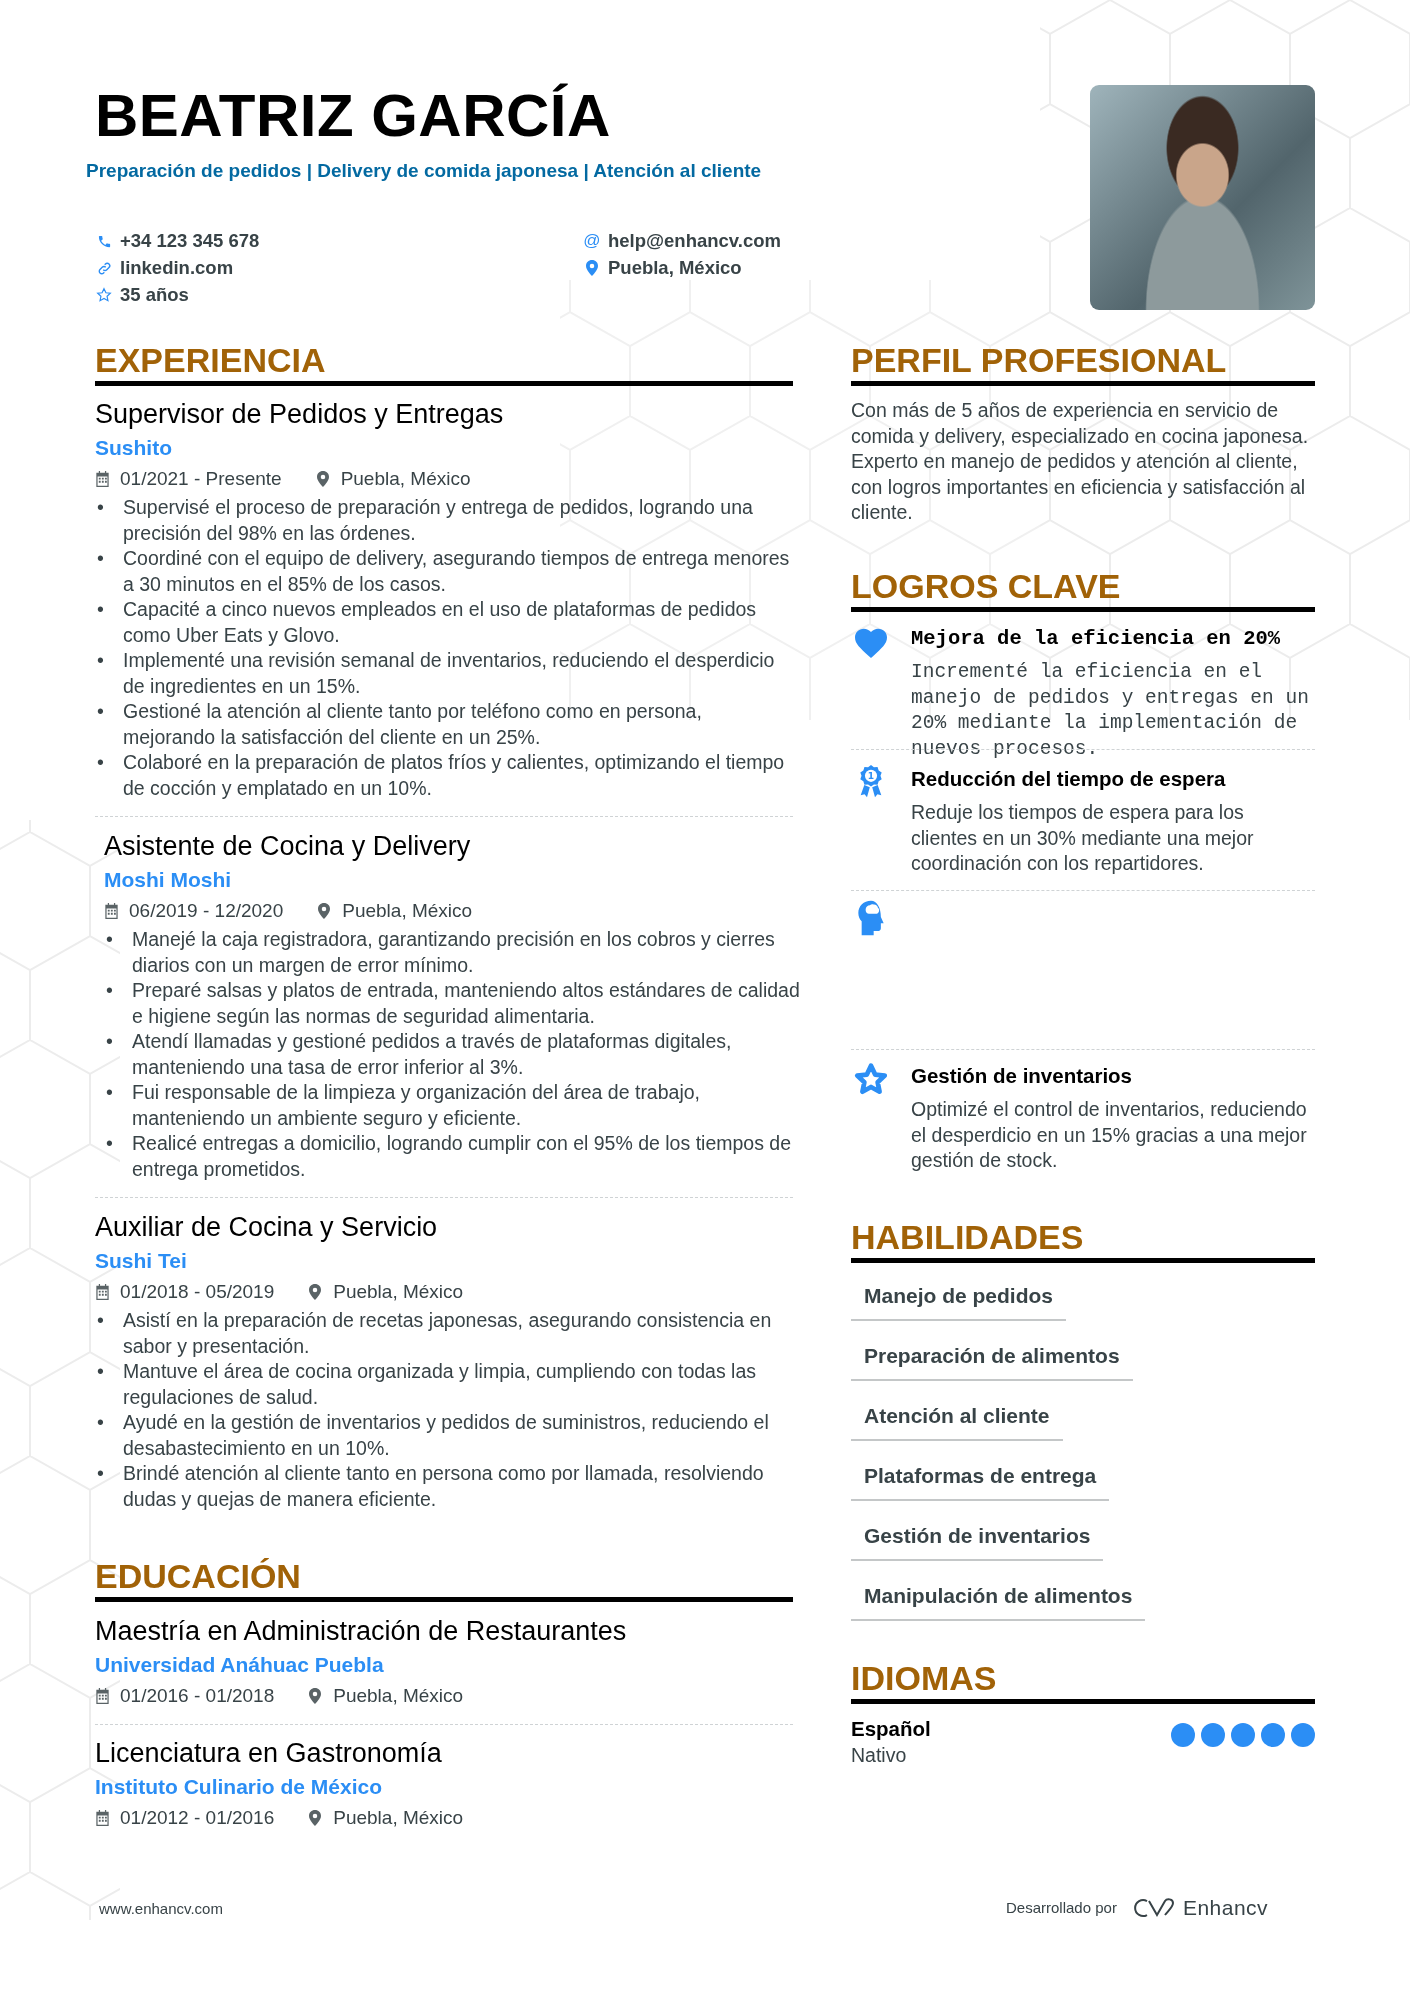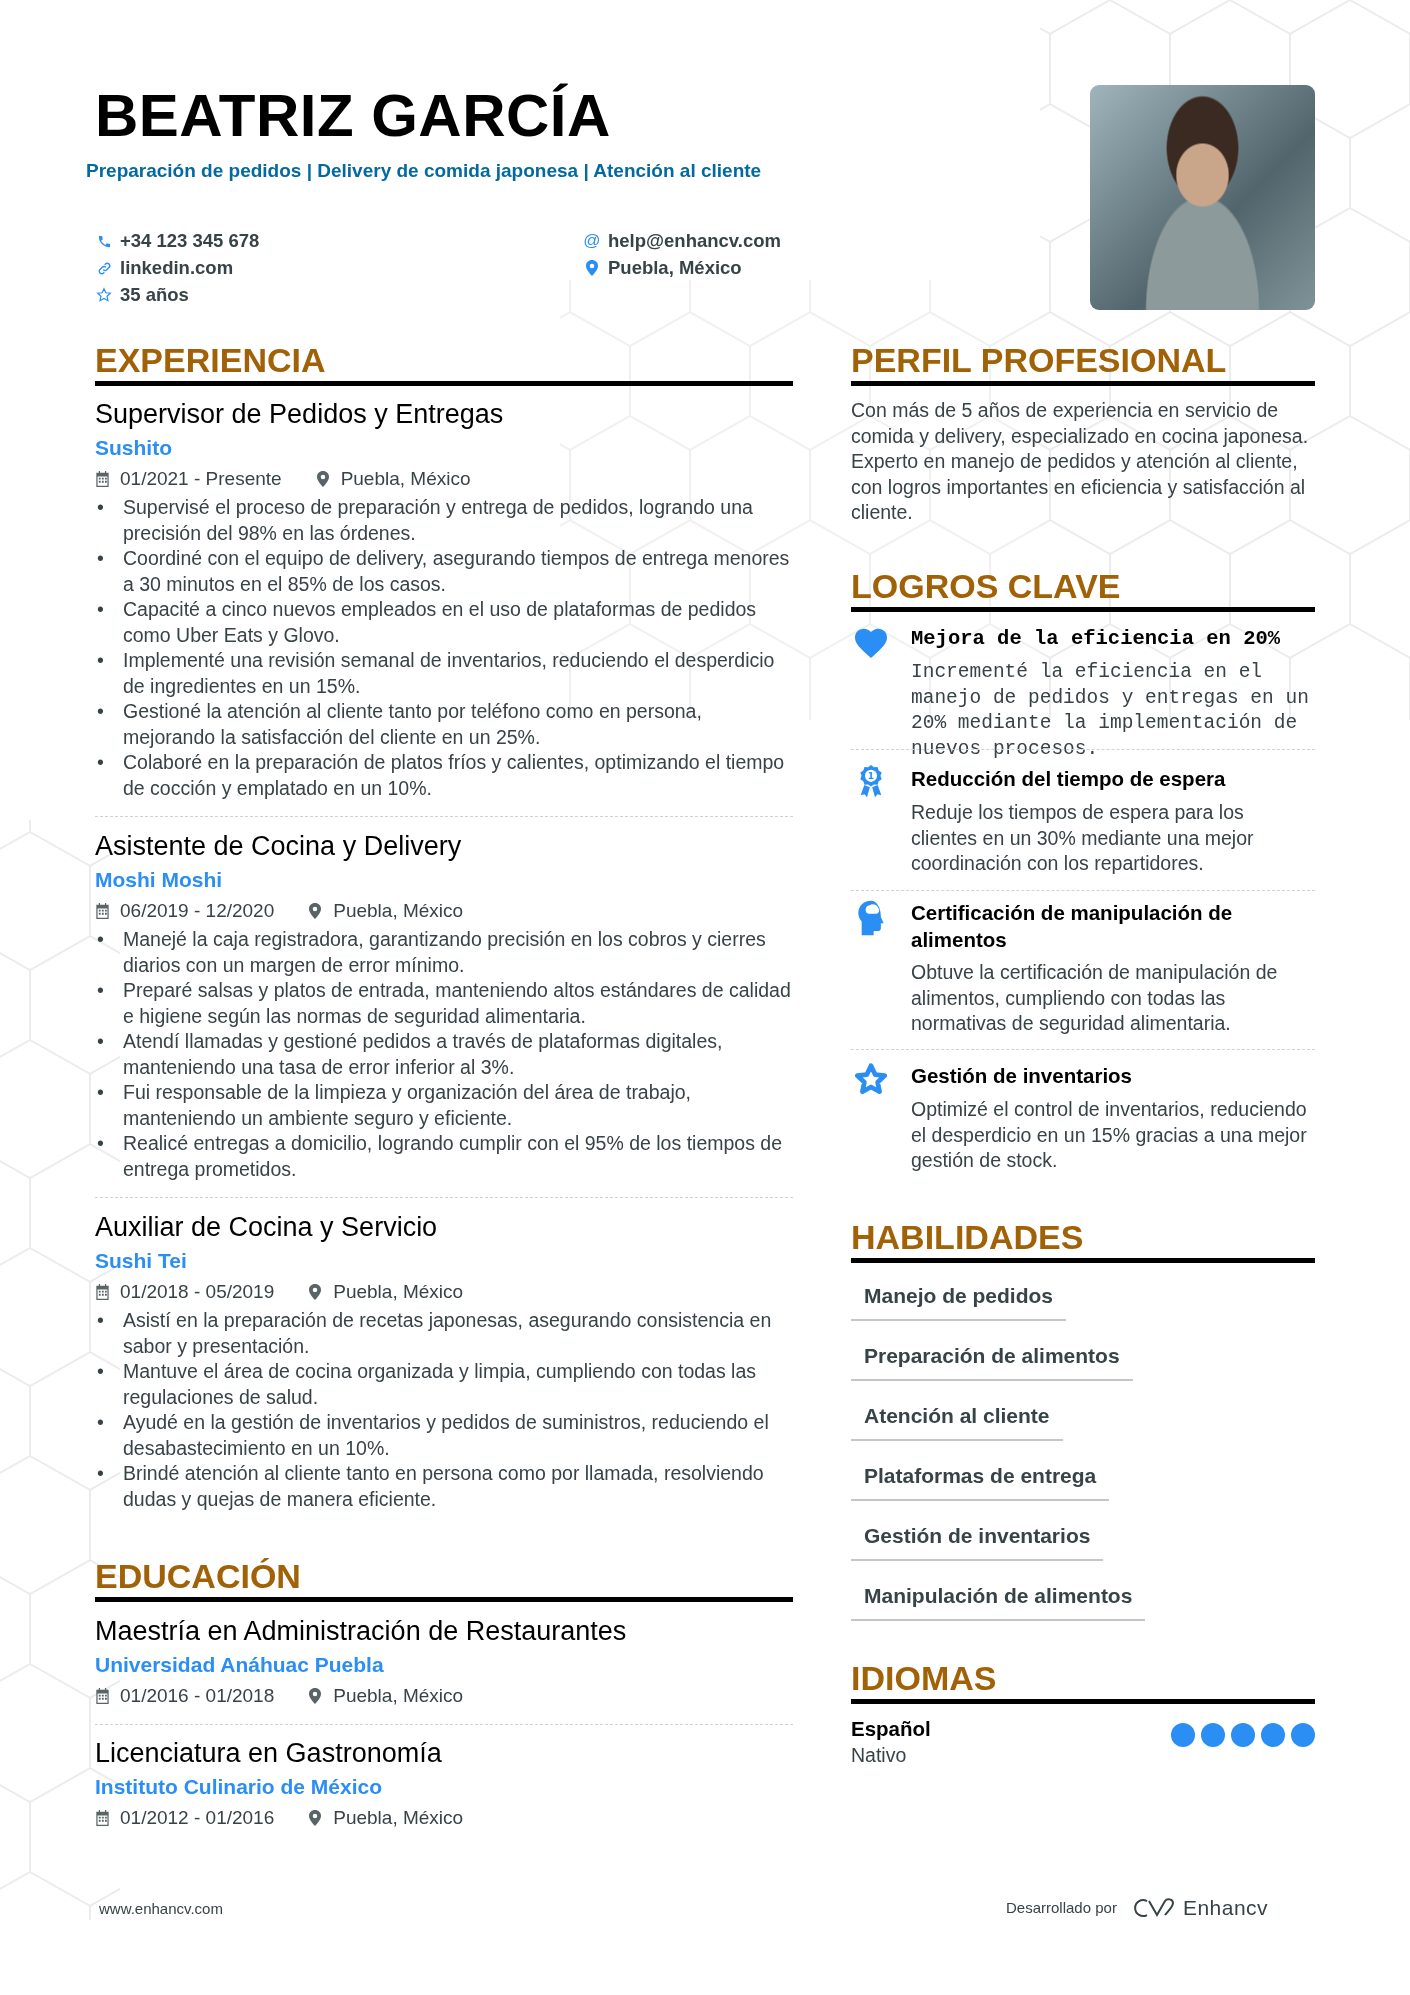--- a/index.html
+++ b/index.html
@@ -124,21 +124,21 @@
     <li>Supervisé el proceso de preparación y entrega de pedidos, logrando una precisión del 98% en las órdenes.</li>
     <li>Coordiné con el equipo de delivery, asegurando tiempos de entrega menores a 30 minutos en el 85% de los casos.</li>
     <li>Capacité a cinco nuevos empleados en el uso de plataformas de pedidos como Uber Eats y Glovo.</li>
     <li>Implementé una revisión semanal de inventarios, reduciendo el desperdicio de ingredientes en un 15%.</li>
     <li>Gestioné la atención al cliente tanto por teléfono como en persona, mejorando la satisfacción del cliente en un 25%.</li>
     <li>Colaboré en la preparación de platos fríos y calientes, optimizando el tiempo de cocción y emplatado en un 10%.</li>
   </ul>
 </div>
 <div class="abs dash" style="left:95px; top:816px; width:698px;"></div>
 
-<div class="abs" style="left:95px; top:830px; width:698px;">
+<div class="abs" style="left:104px; top:830px; width:698px;">
   <div class="job-title">Asistente de Cocina y Delivery</div>
   <div class="company" style="margin-top:5px;">Moshi Moshi</div>
   <div class="meta" style="margin-top:6px;">
     <span class="ic">
         <svg width="15" height="16" viewBox="0 0 24 26">
           <path fill="currentColor" d="M6 0h2v3h8V0h2v3h4v23H2V3h4zm-2 9v15h16V9zm2 2h3v3H6zm5 0h3v3h-3zm5 0h3v3h-3zm-10 5h3v3H6zm5 0h3v3h-3zm5 0h3v3h-3z"></path>
         </svg>
       </span>
     <span>06/2019 - 12/2020</span>
     <span class="gap"></span>
@@ -269,24 +269,20 @@
 </div>
 <div class="abs dash" style="left:851px; top:890px; width:464px;"></div>
 
 <div class="abs" style="left:851px; top:899px; width:464px; display:flex;">
   <div class="ach-ic">
     <svg width="32" height="38" viewBox="0 0 24 28">
         <path fill="currentColor" d="M12 1C6.5 1 2.5 5 2.5 10.2c0 2.7 1 4.6 2.5 6.3V27h9v-3.2h3.2c1.2 0 2.2-1 2.2-2.2V18h2.1l-2.1-4.8C19.4 6.2 16.5 1 12 1z"></path>
         <path fill="#fff" d="M8 7.5c0-1.7 1.5-3 3.2-3 .7-.8 1.8-1 2.8-.6 1.5-.2 3 .9 3.2 2.4.8.6 1.1 1.6.8 2.6-.2 1.2-1.3 2-2.5 2H10.5C9 10.9 8 9.6 8 8.2z"></path>
       </svg>
   </div>
-  <div style="margin-left:20px; width:404px;">
-    <div class="ach-title">Certificación de manipulación de alimentos</div>
-    <div class="ach-desc" style="margin-top:7px;">Obtuve la certificación de manipulación de alimentos, cumpliendo con todas las normativas de seguridad alimentaria.</div>
-  </div>
 </div>
 <div class="abs dash" style="left:851px; top:1049px; width:464px;"></div>
 
 <div class="abs" style="left:851px; top:1062px; width:464px; display:flex;">
   <div class="ach-ic">
     <svg width="36" height="34" viewBox="0 0 24 23">
         <path fill="none" stroke="currentColor" stroke-width="3.2" stroke-linejoin="round" d="M12 2.5l2.8 6 6.5.7-4.8 4.5 1.3 6.4L12 16.9l-5.8 3.2 1.3-6.4-4.8-4.5 6.5-.7z"></path>
       </svg>
   </div>
   <div style="margin-left:20px; width:404px;">

